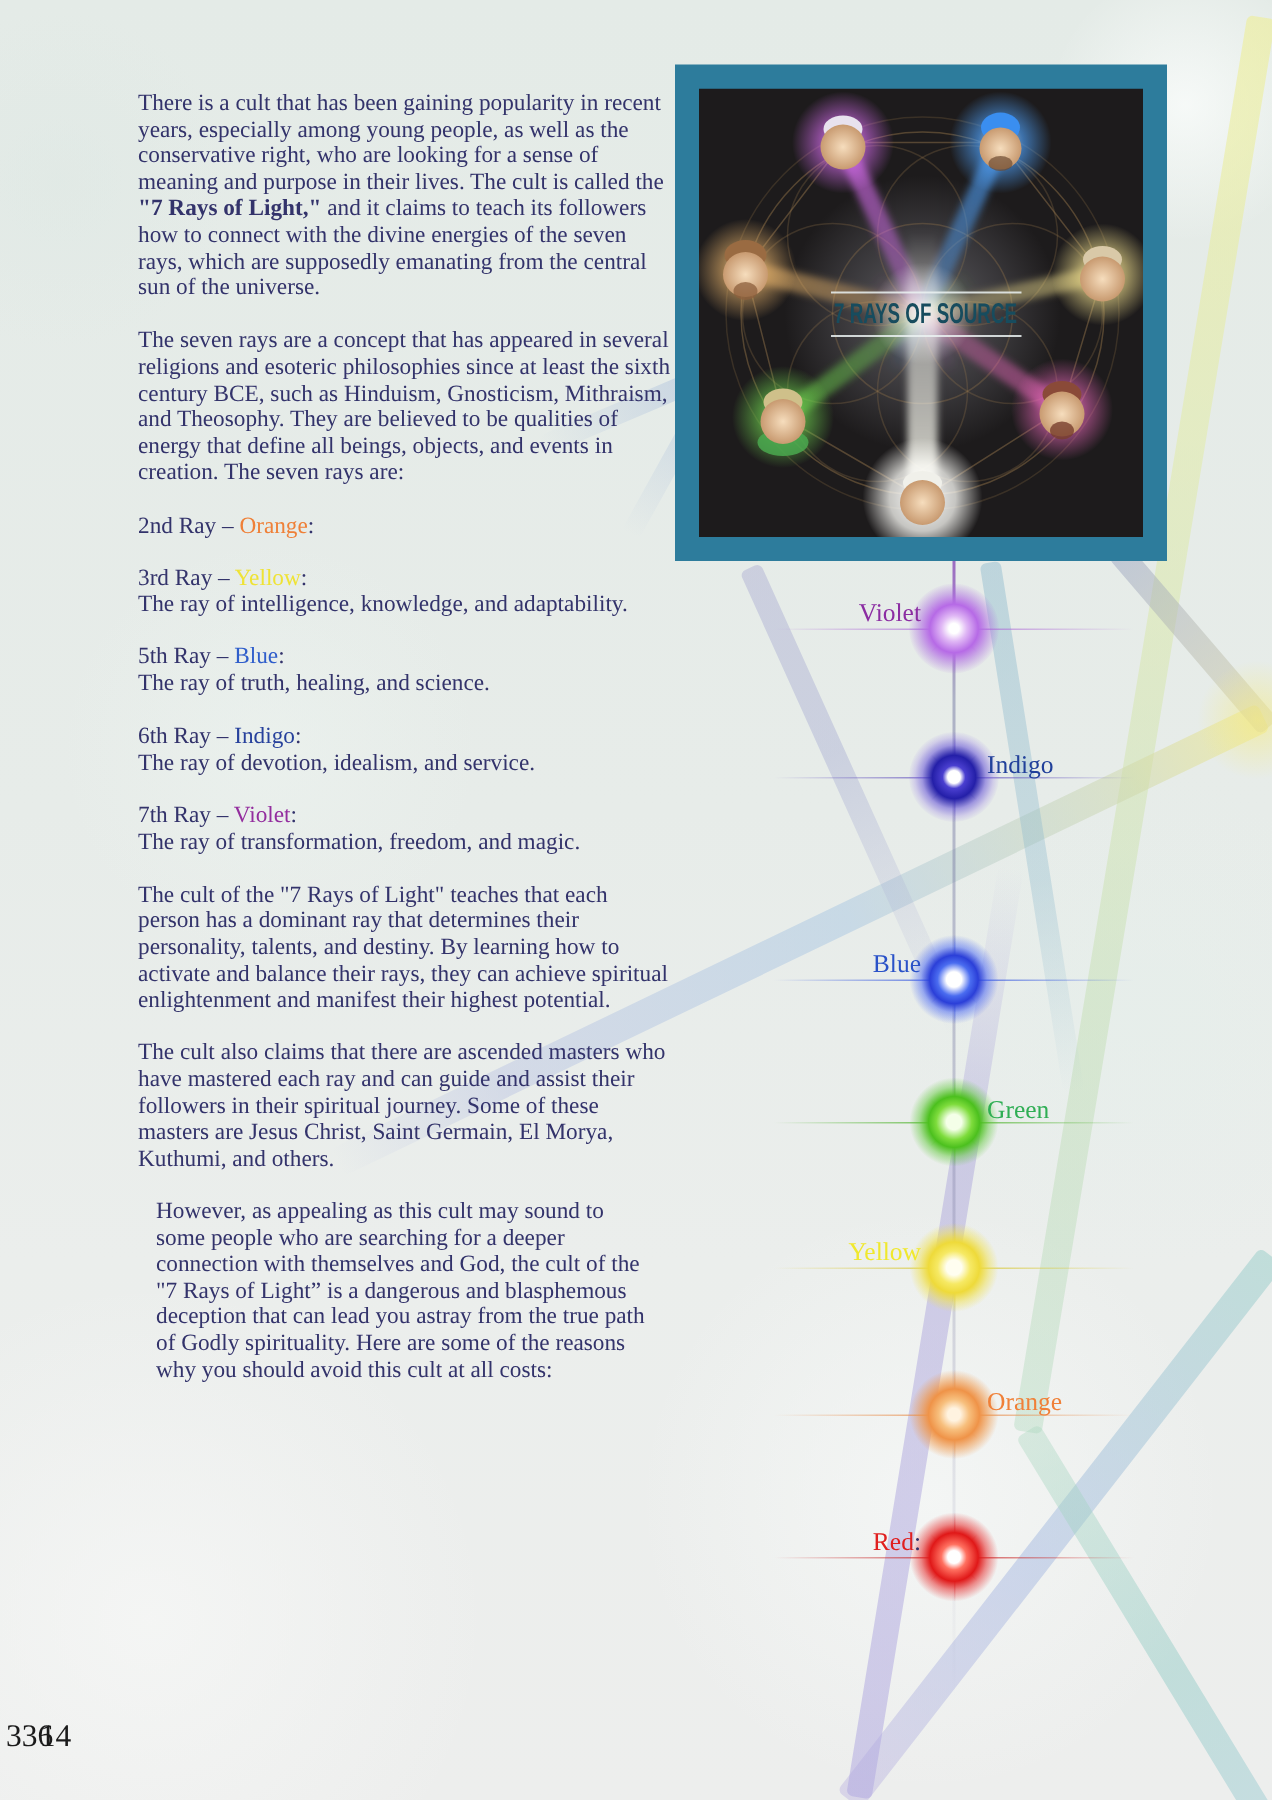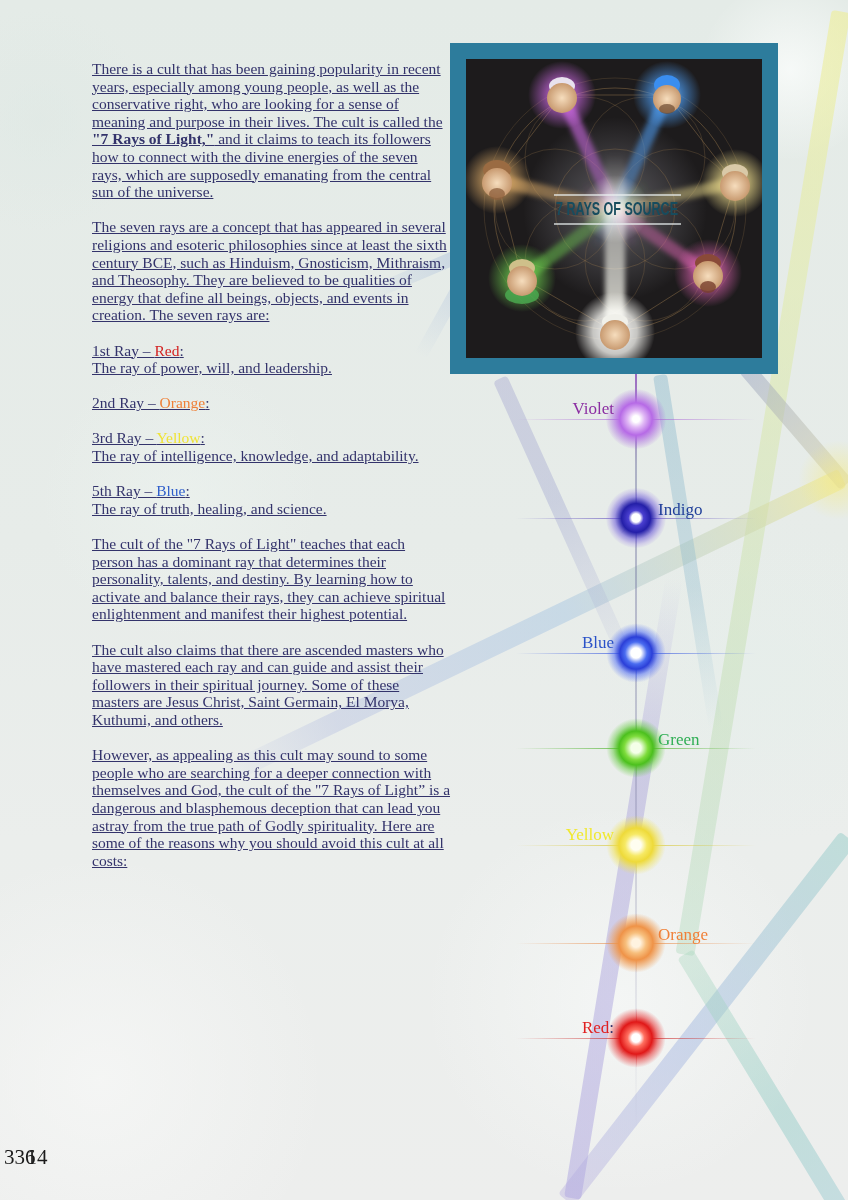--- a/index.html
+++ b/index.html
@@ -38,22 +38,22 @@
         background:linear-gradient(90deg, rgba(160,160,205,.38), rgba(165,170,210,.42) 40%, rgba(170,175,215,0) 100%);}
   .b-F4{left:660px; top:368px; width:357px; height:14px; transform:rotate(81deg);
         background:linear-gradient(90deg, rgba(140,185,205,.45), rgba(140,185,205,.35) 60%, rgba(140,185,205,0) 100%);}
   .b-F5{left:745px; top:359px; width:155px; height:16px; transform:rotate(49.4deg);
         background:linear-gradient(90deg, rgba(155,165,195,.5), rgba(210,205,160,.5));}
   .vertex-glow{position:absolute; left:798px; top:440px; width:80px; height:80px; z-index:1;
         background:radial-gradient(circle, rgba(245,235,130,.6), rgba(245,235,130,0) 70%);}
   
   .article{position:absolute; left:92px; top:60px; width:358px; z-index:5;
            color:#33336b; font-size:15.5px; line-height:17.6px;}
-  .article p{margin:0 0 17.6px 0;text-decoration:underline;}
-  .article p.tight{margin:0;}
+  .article p{margin:0 0 17.6px 0;}
+  .article p.tight{margin:12px;}
   .ray-entry{margin:0 0 17.6px 0;}
   .ray-entry p{margin:0;}
   b{font-weight:bold;}
   
   .poster{position:absolute; left:450px; top:43px; width:296px; height:299px; z-index:5;
           background:#2d7c9c; padding:16px;}
   
   .axis{position:absolute; left:635px; top:374px; width:1.5px; height:758px; z-index:2;
         background:linear-gradient(180deg, rgba(138,75,184,.8) 0%, rgba(102,106,154,.45) 12%,
         rgba(136,136,170,.35) 60%, rgba(136,136,170,0) 100%);}
@@ -107,35 +107,39 @@
   <div class="band b-F3"></div>
   <div class="band b-F4"></div>
   <div class="band b-F5"></div>
   <div class="vertex-glow"></div>
 
   <div class="article">
     <p><span>There is a cult that has been gaining popularity in recent years, especially among young people, as well as the conservative right, who are looking for a sense of meaning and purpose in their lives. The cult is called the </span><b>"7 Rays of Light,"</b><span> and it claims to teach its followers how to connect with the divine energies of the seven rays, which are supposedly emanating from the central sun of the universe.</span></p>
     <p>The seven rays are a concept that has appeared in several religions and esoteric philosophies since at least the sixth century BCE, such as Hinduism, Gnosticism, Mithraism, and Theosophy. They are believed to be qualities of energy that define all beings, objects, and events in creation. The seven rays are:</p>
 
     <div class="ray-entry">
-      <p><span>1st Ray – </span><span style="color: rgb(211, 33, 33);">Red</span><span class="navy">:</span></p>
-      <p>The ray of power, will, and leadership.</p>
-    </div>
-    <div class="ray-entry">
       <p><span>2nd Ray – </span><span style="color: rgb(239, 128, 56);">Orange</span><span class="navy">:</span></p>
     </div>
     <div class="ray-entry">
       <p><span>3rd Ray – </span><span style="color: rgb(239, 227, 53);">Yellow</span><span class="navy">:</span></p>
       <p>The ray of intelligence, knowledge, and adaptability.</p>
     </div>
     <div class="ray-entry">
     </div>
     <div class="ray-entry">
       <p><span>5th Ray – </span><span style="color: rgb(47, 94, 203);">Blue</span><span class="navy">:</span></p>
       <p>The ray of truth, healing, and science.</p>
+    </div>
+    <div class="ray-entry">
+      <p><span>6th Ray – </span><span style="color: rgb(39, 65, 156);">Indigo</span><span class="navy">:</span></p>
+      <p>The ray of devotion, idealism, and service.</p>
+    </div>
+    <div class="ray-entry">
+      <p><span>7th Ray – </span><span style="color: rgb(147, 45, 158);">Violet</span><span class="navy">:</span></p>
+      <p>The ray of transformation, freedom, and magic.</p>
     </div>
 
     <p>The cult of the "7 Rays of Light" teaches that each person has a dominant ray that determines their personality, talents, and destiny. By learning how to activate and balance their rays, they can achieve spiritual enlightenment and manifest their highest potential.</p>
     <p>The cult also claims that there are ascended masters who have mastered each ray and can guide and assist their followers in their spiritual journey. Some of these masters are Jesus Christ, Saint Germain, El Morya, Kuthumi, and others.</p>
     <p class="tight">However, as appealing as this cult may sound to some people who are searching for a deeper connection with themselves and God, the cult of the "7 Rays of Light” is a dangerous and blasphemous deception that can lead you astray from the true path of Godly spirituality. Here are some of the reasons why you should avoid this cult at all costs:</p>
   </div>
 
   <div class="poster">
     <svg width="296" height="299" viewBox="0 0 296 299">
       <defs>

